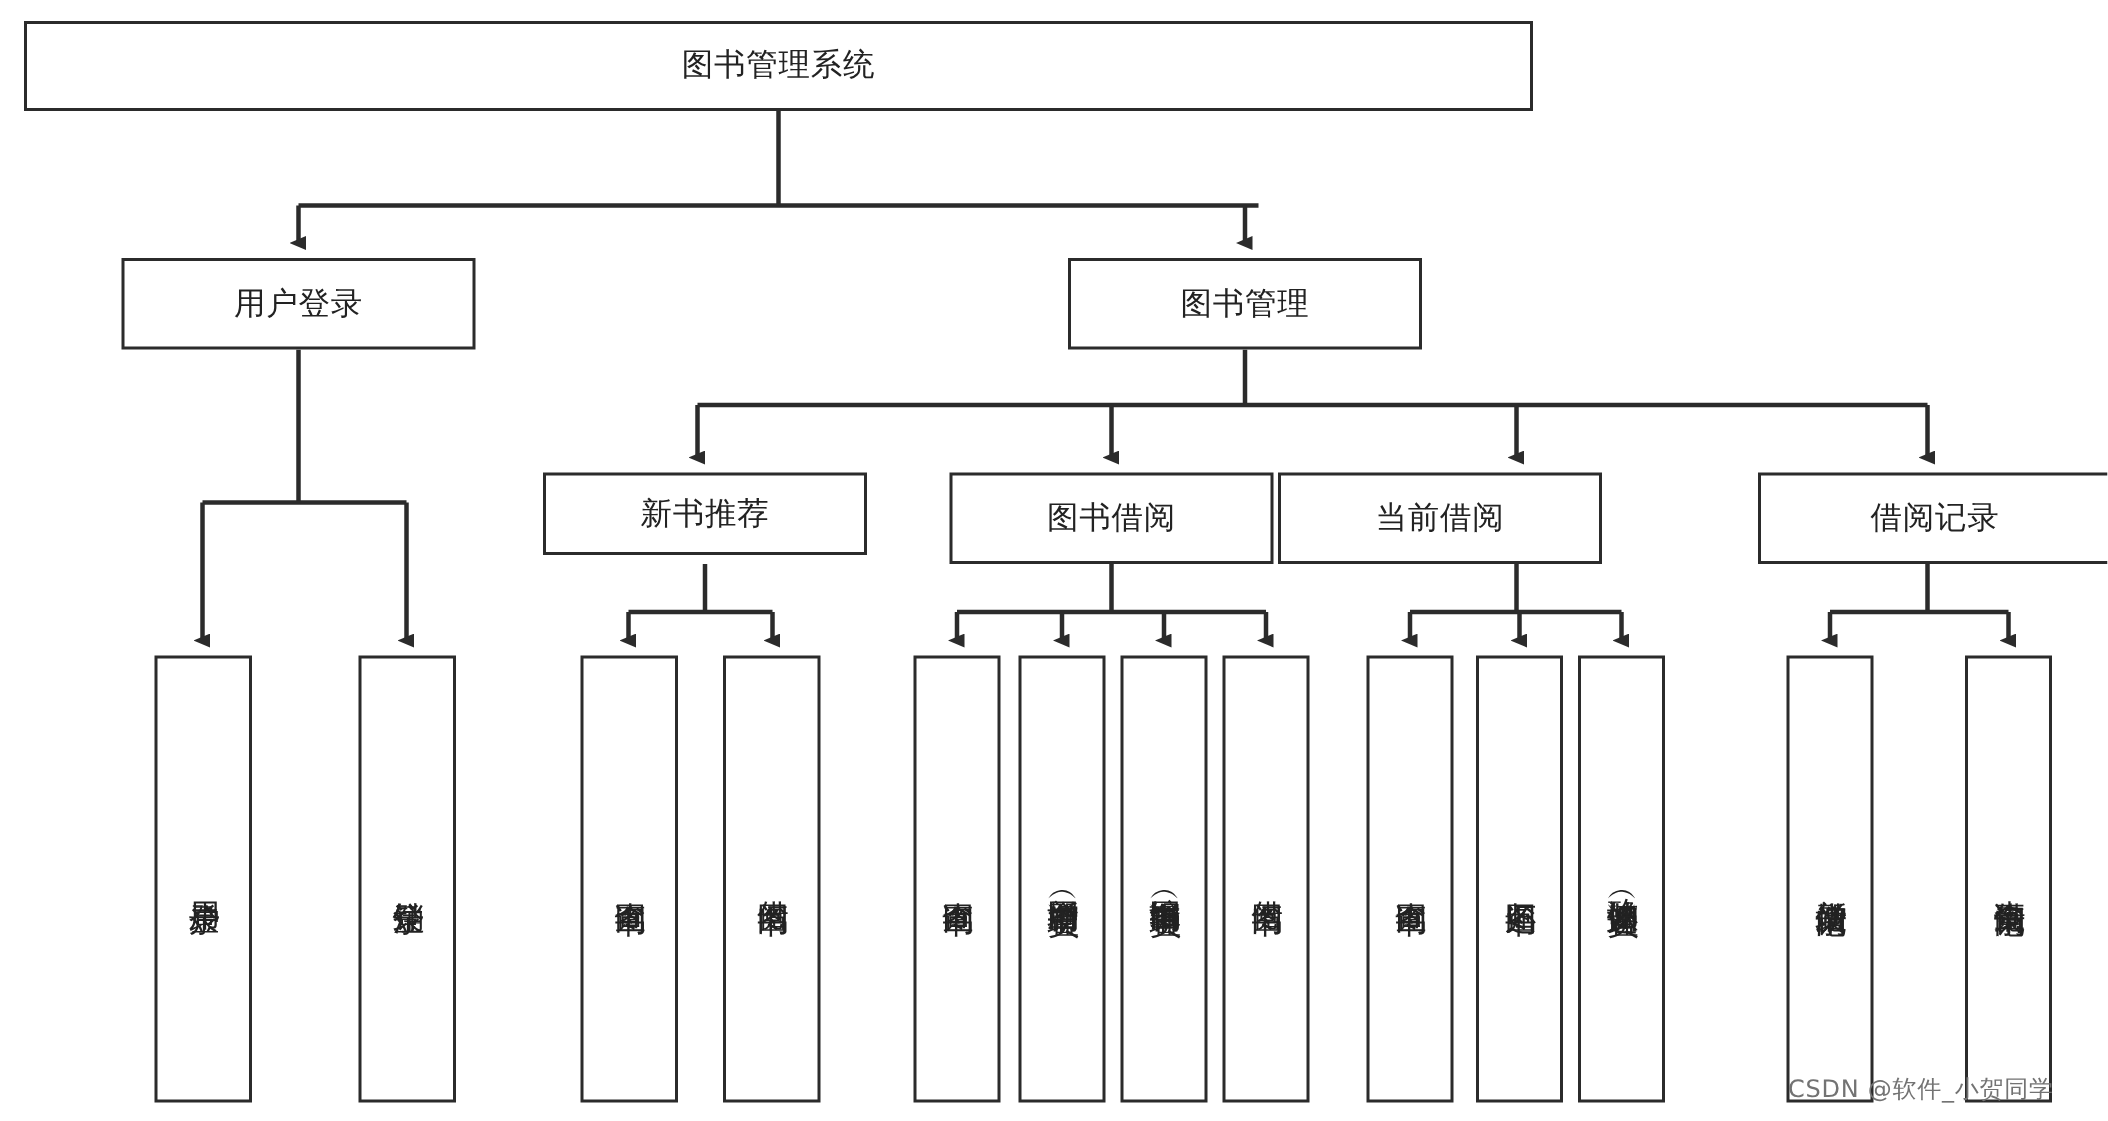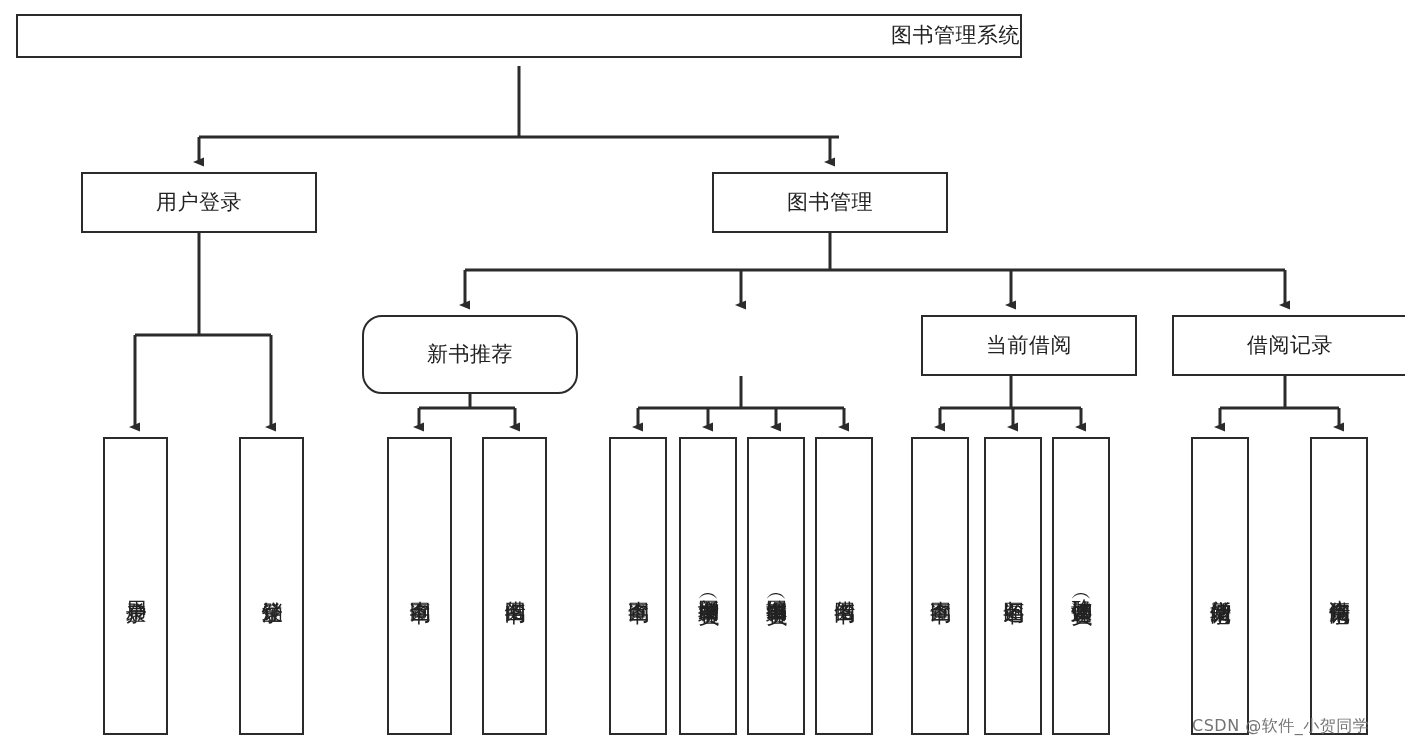--- a/index.html
+++ b/index.html
@@ -116,35 +116,38 @@
       <path d="M1013,408 L1013,427" marker-end="url(#arrow)"></path>
       <path d="M1081,408 L1081,427" marker-end="url(#arrow)"></path>
 
       <path d="M1285,376 L1285,408"></path>
       <path d="M1220,408 L1339,408"></path>
       <path d="M1220,408 L1220,427" marker-end="url(#arrow)"></path>
       <path d="M1339,408 L1339,427" marker-end="url(#arrow)"></path>
     </g>
   </svg>
 
-  <div class="node-box" style="left:16px; top:14px; width:1006px; height:44px;justify-content:flex-end;">
+  <div class="node-box" style="left:16px; top:14px; width:1006px; height:60px;">
     <span class="node-label-h">图书管理系统</span>
   </div>
 
   <div class="node-box" style="left:81px; top:172px; width:236px; height:61px;">
     <span class="node-label-h">用户登录</span>
   </div>
   <div class="node-box" style="left:712px; top:172px; width:236px; height:61px;">
     <span class="node-label-h">图书管理</span>
   </div>
 
-  <div class="node-box" style="left:362px; top:315px; width:216px; height:79px;border-radius:20px;">
+  <div class="node-box" style="left:362px; top:315px; width:216px; height:55px;">
     <span class="node-label-h">新书推荐</span>
   </div>
-  <div class="node-box" style="left:921px; top:315px; width:216px; height:61px;">
+  <div class="node-box" style="left:633px; top:315px; width:216px; height:61px;">
+    <span class="node-label-h">图书借阅</span>
+  </div>
+  <div class="node-box" style="left:852px; top:315px; width:216px; height:61px;">
     <span class="node-label-h">当前借阅</span>
   </div>
   <div class="node-box" style="left:1172px; top:315px; width:236px; height:61px;">
     <span class="node-label-h">借阅记录</span>
   </div>
 
   <div class="leaf-box" style="left:103px; top:437px; width:65px; height:298px;">
     <span class="node-label-v">用户登录</span>
   </div>
   <div class="leaf-box" style="left:239px; top:437px; width:65px; height:298px;">

